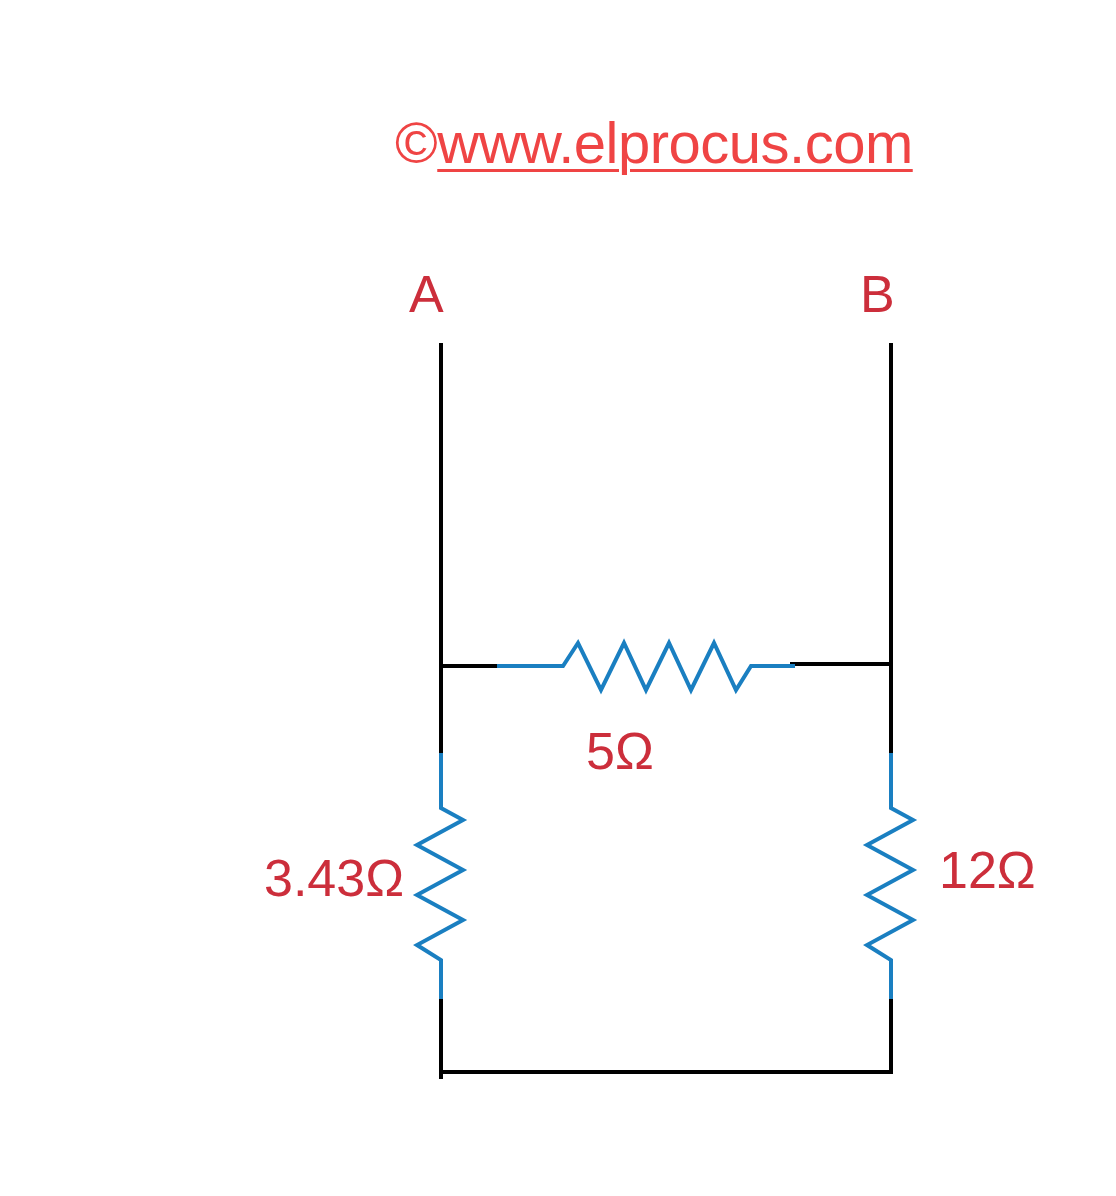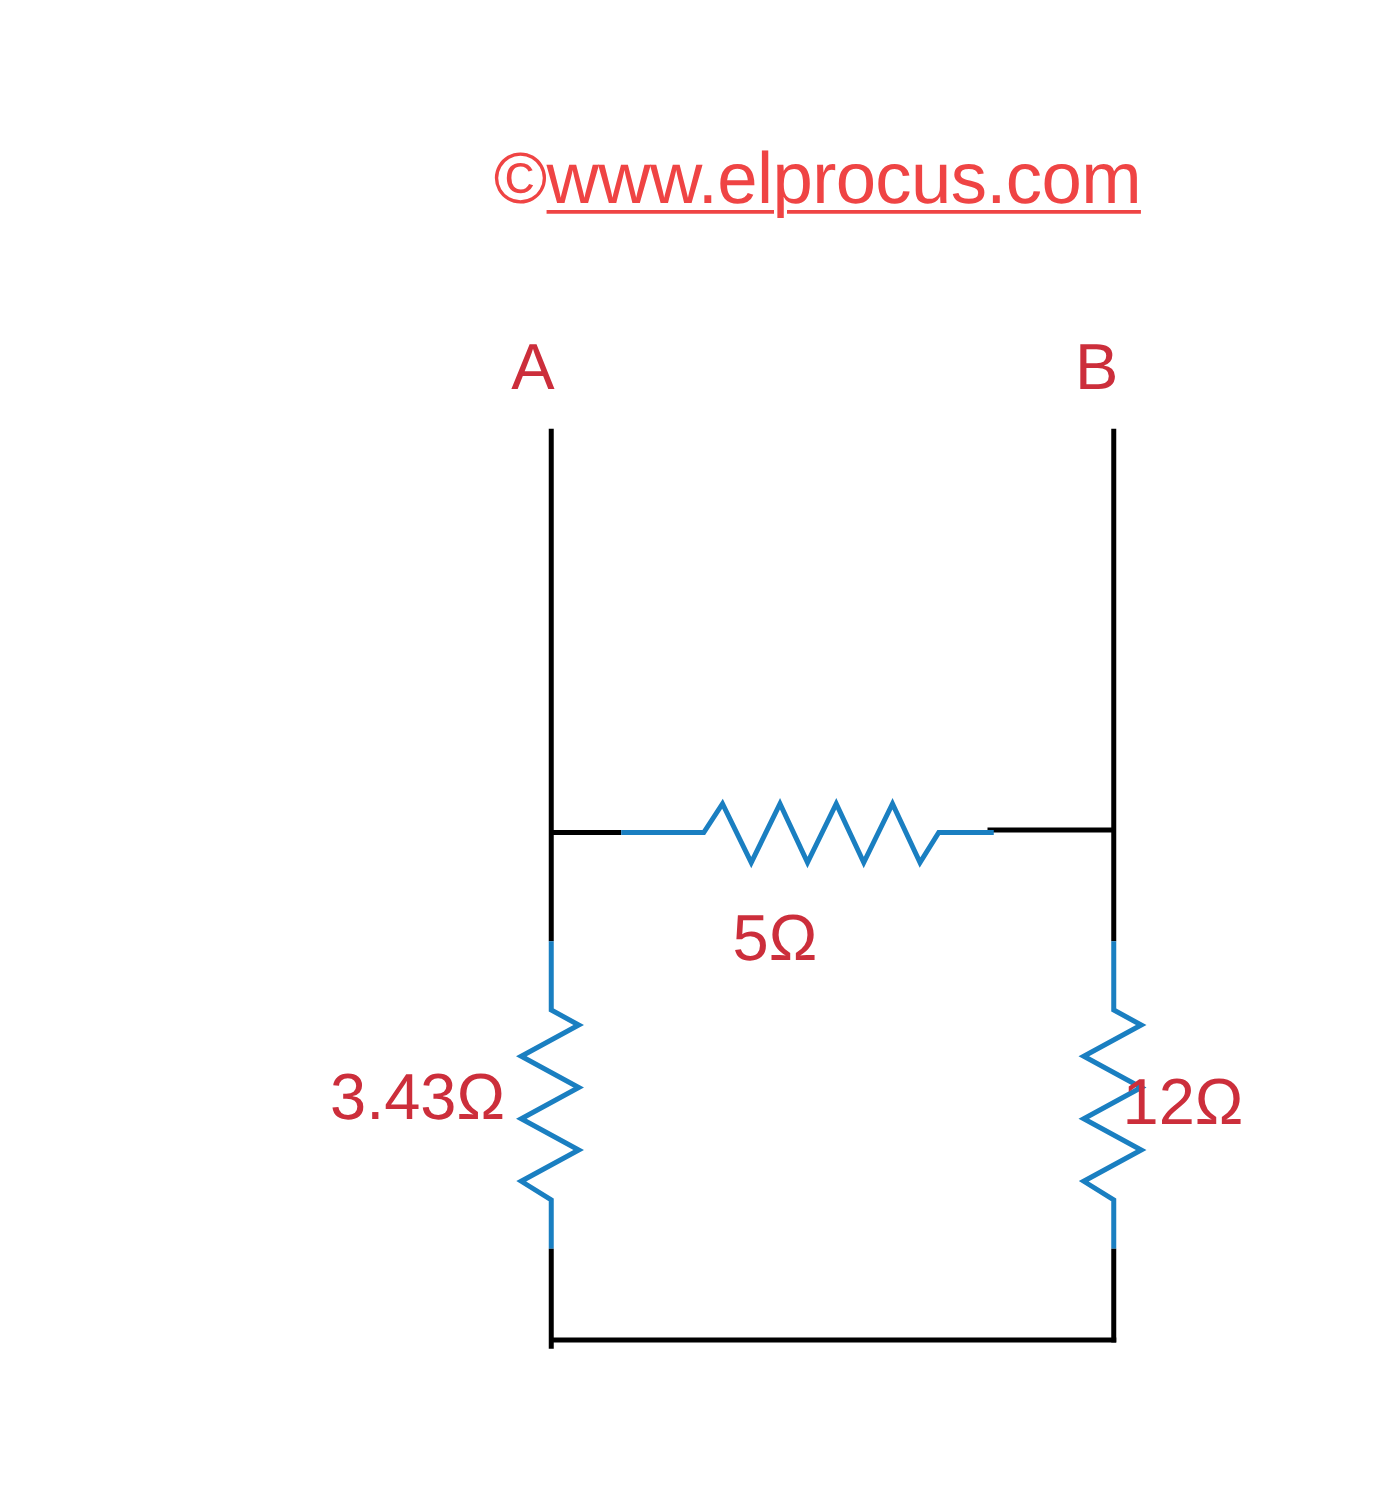--- a/index.html
+++ b/index.html
@@ -40,21 +40,21 @@
       position: absolute;
       color: #cc2e3b;
       font-size: 52px;
       line-height: 56px;
       white-space: nowrap;
     }
     #label-a { left: 409px; top: 266px; }
     #label-b { left: 860px; top: 266px; }
     #label-r5 { left: 586px; top: 723px; }
     #label-r343 { left: 264px; top: 850px; }
-    #label-r12 { left: 898px; top: 842px; margin-top: 12px; }
+    #label-r12 { left: 939px; top: 842px; }
   </style>
 </head>
 <body>
 
 <svg id="diagram" width="1116" height="1196" viewBox="0 0 1116 1196" xmlns="http://www.w3.org/2000/svg">
 
   <line x1="441" y1="343" x2="441" y2="753" stroke="#000" stroke-width="4"></line>
 
   <line x1="891" y1="343" x2="891" y2="753" stroke="#000" stroke-width="4"></line>
 

